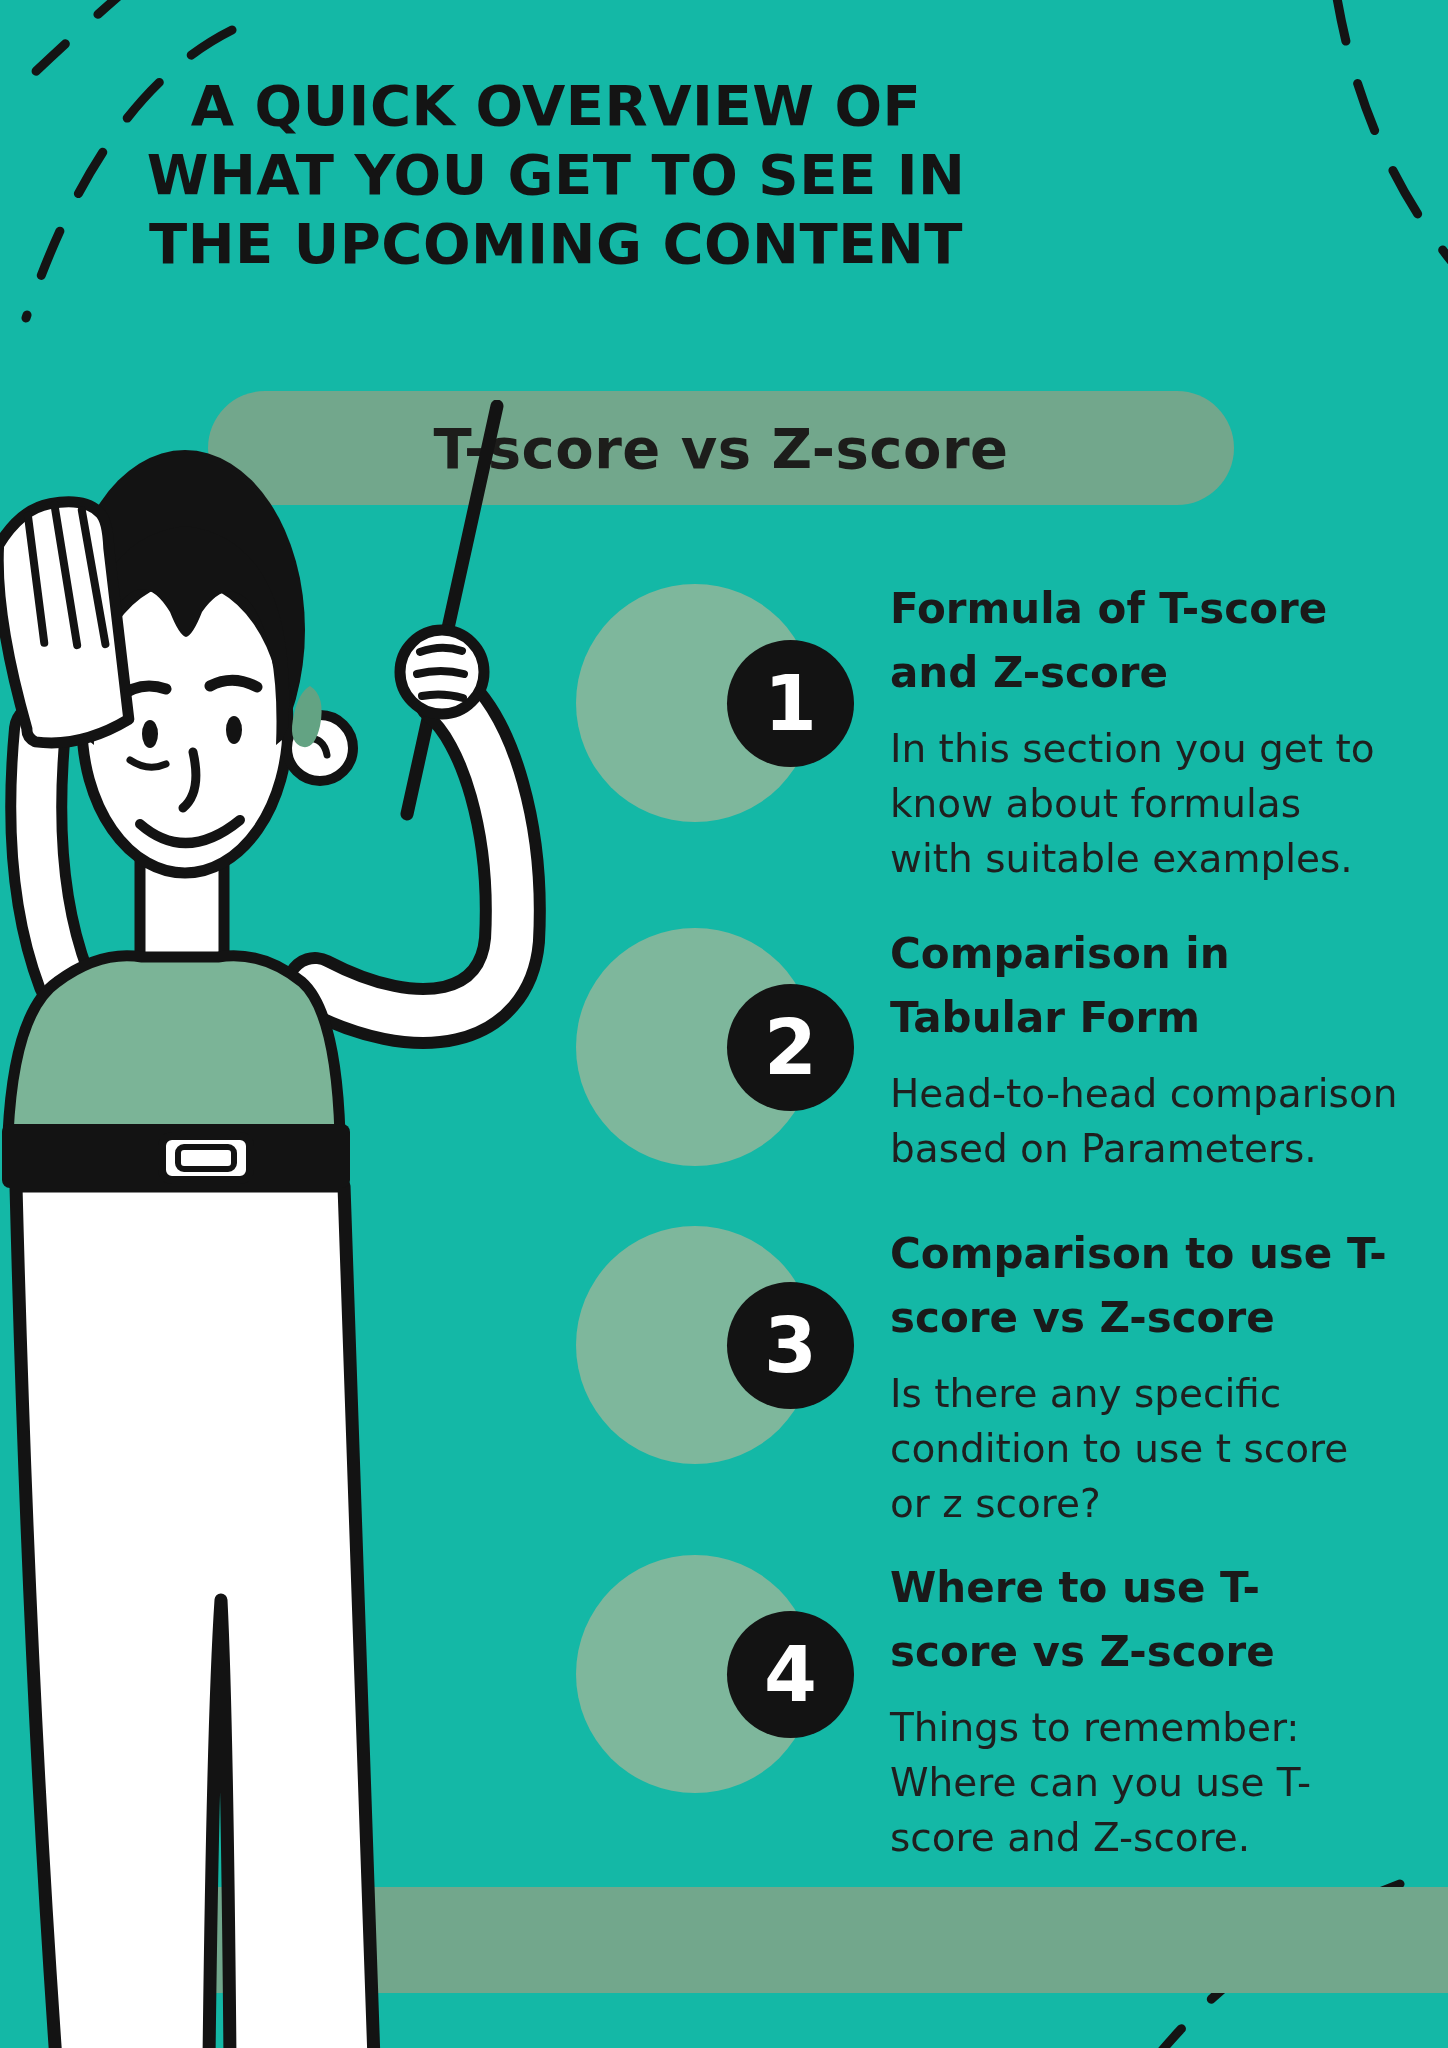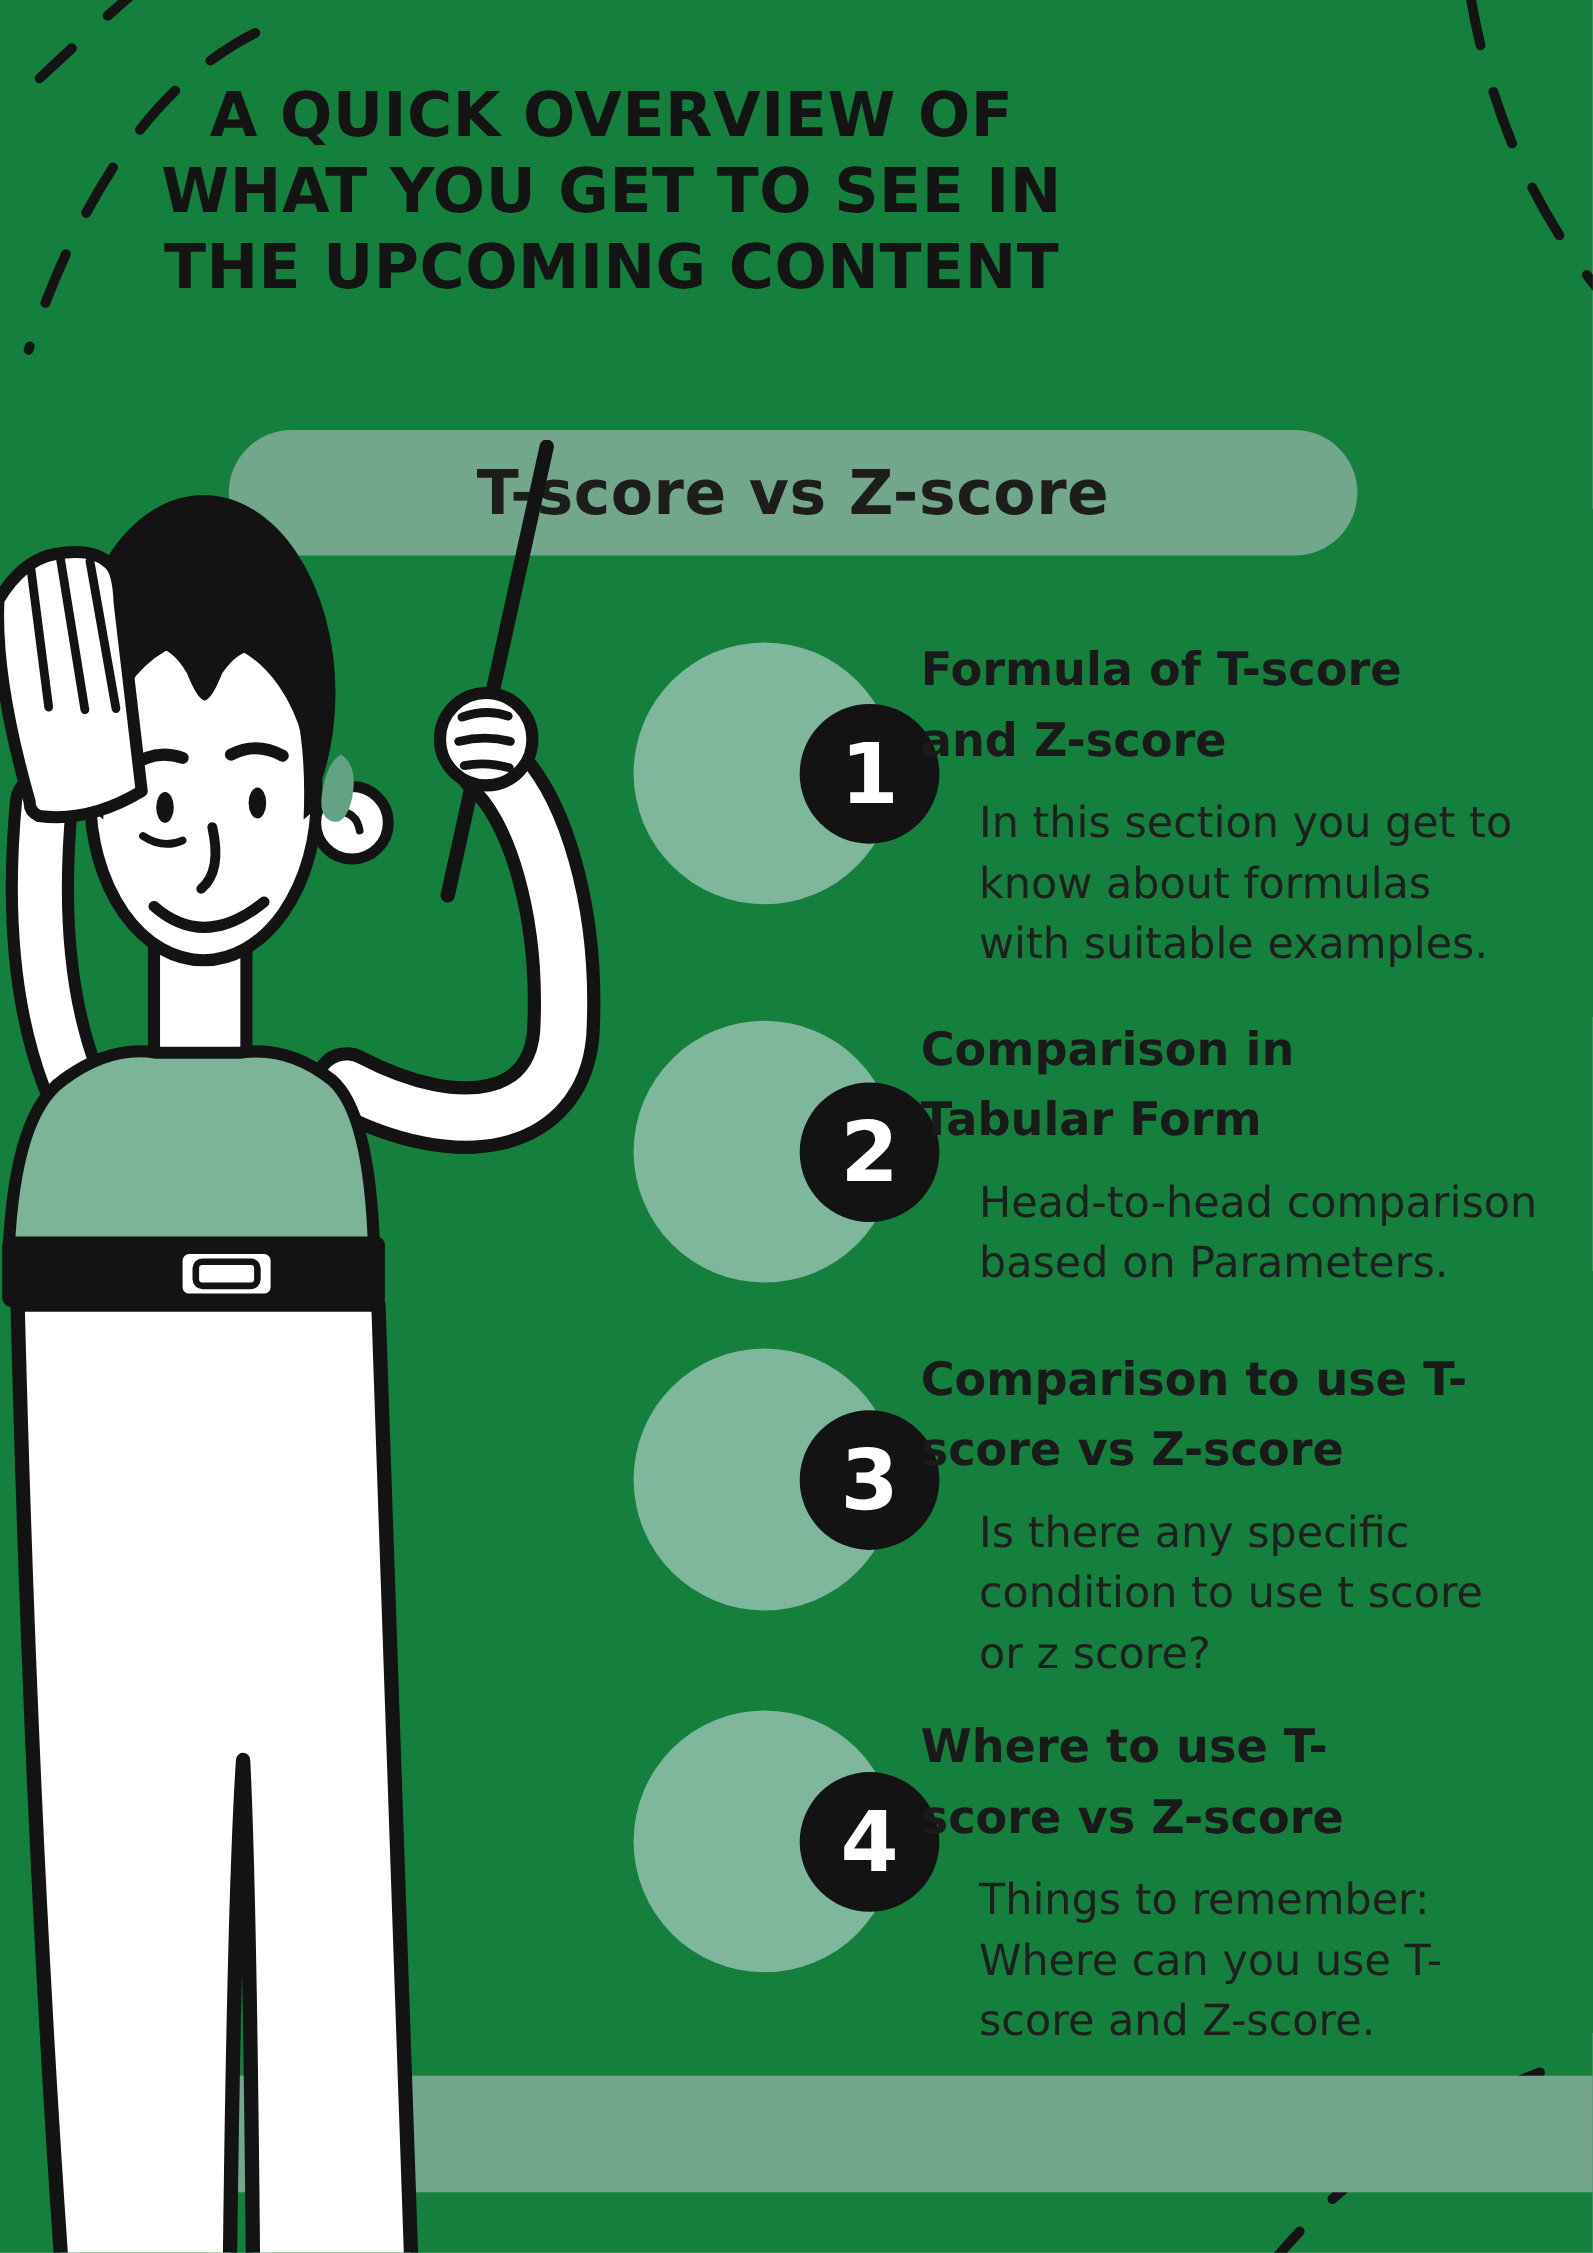--- a/index.html
+++ b/index.html
@@ -1,19 +1,19 @@
 <!DOCTYPE html>
 <html><head>
 <meta charset="utf-8">
 <style>
   html,body{margin:0;padding:0;}
   .page{
     position:relative;
     width:1448px;height:2048px;
-    background:#15803d;
+    background:#14b8a6;
     overflow:hidden;
     font-family:"DejaVu Sans","Liberation Sans",sans-serif;
     color:#161616;
   }
   .deco,.person{position:absolute;pointer-events:none;}
   .deco{left:0;top:0;}
   .person{left:0;top:400px;}
 
   .title{
     position:absolute;left:0;top:72px;width:1112px;
@@ -29,21 +29,21 @@
   .banner span{font-size:56px;font-weight:bold;color:#1D1D1B;letter-spacing:.5px;}
 
   .gc{position:absolute;left:576px;width:238px;height:238px;border-radius:50%;background:#7EB79C;}
   .nc{
     position:absolute;left:727px;width:127px;height:127px;border-radius:50%;
     background:#131313;color:#FFFFFF;
     display:flex;align-items:center;justify-content:center;
     font-size:76px;font-weight:bold;
   }
   .item h2{
-    position:absolute;left:837px;width:545px;margin:0;
+    position:absolute;left:890px;width:545px;margin:0;
     font-size:42px;font-weight:bold;line-height:64px;
     white-space:pre-line;color:#1A1A1A;
   }
   .item p{
     position:absolute;left:890px;width:560px;margin:0;
     font-size:39px;line-height:55px;white-space:pre-line;color:#1F1F1F;
   }
   .i1 .gc{top:584px}.i1 .nc{top:640px}.i1 h2{top:577px}.i1 p{top:721px}
   .i2 .gc{top:928px}.i2 .nc{top:984px}.i2 h2{top:922px}.i2 p{top:1066px}
   .i3 .gc{top:1226px}.i3 .nc{top:1282px}.i3 h2{top:1222px}.i3 p{top:1366px}

